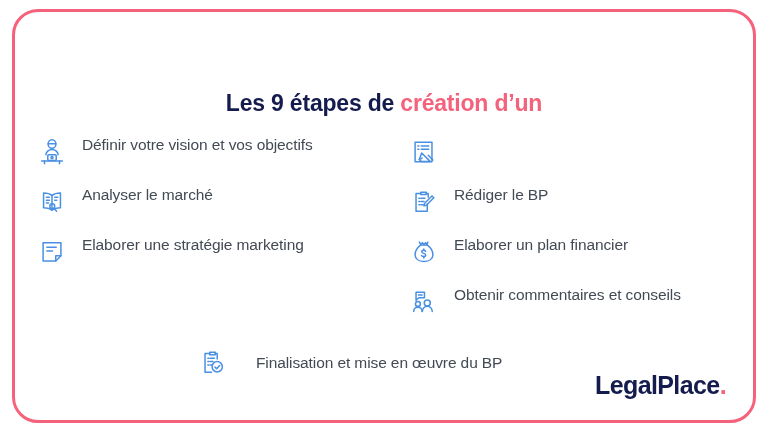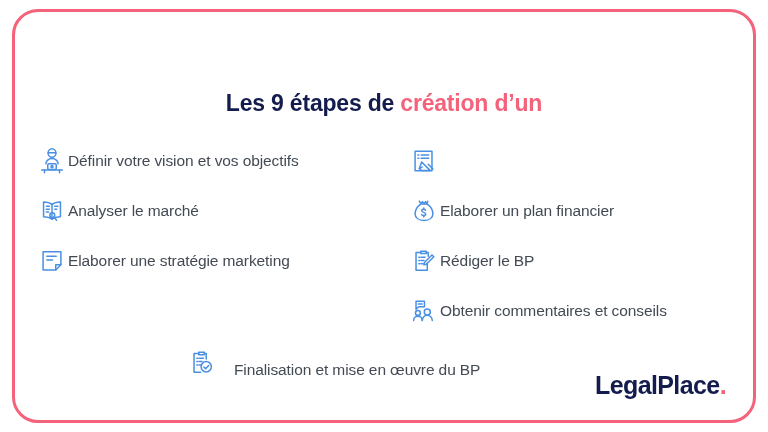--- a/index.html
+++ b/index.html
@@ -56,48 +56,48 @@
   }
   .col {
     position: absolute;
     top: 0;
   }
   .col-left  { left: 36px;  width: 372px; }
   .col-right { left: 408px; width: 340px; }
 
   .step {
     display: flex;
-    align-items: center;
+    align-items: flex-start;
     height: 50px;
-    gap: 0;
+    gap: 14px;
   }
   .step-icon {
     flex: 0 0 32px;
     width: 32px;
     height: 32px;
     display: flex;
     align-items: center;
     justify-content: center;
     color: #4A90E2;
   }
   .step-icon svg { display: block; }
   .step-label {
     font-size: 15.5px;
     color: #434A54;
     white-space: nowrap;
     letter-spacing: -0.1px;
   }
 
   .step-final {
     position: absolute;
-    left: 186px;
+    left: 197px;
     top: 347px;
     display: flex;
-    align-items: flex-end;
-    gap: 16px;
+    align-items: center;
+    gap: 27px;
   }
 
   .logo {
     position: absolute;
     right: 42px;
     bottom: 32px;
     font-size: 25px;
     font-weight: bold;
     color: #141B4D;
     letter-spacing: -0.6px;
@@ -174,43 +174,43 @@
             <path d="M11 24l2.5-7 9 9H13z"></path>
             <path d="M20.5 19.5l5 5"></path>
             <path d="M11 24l3-1.5"></path>
           </svg>
         </span>
       </div>
 
       <div class="step">
         <span class="step-icon">
           <svg width="30" height="30" viewBox="0 0 32 32" fill="none" stroke="currentColor" stroke-width="1.6" stroke-linecap="round" stroke-linejoin="round">
-            <path d="M11 5.5l1.6 2.6 1.7-2.1 1.7 2.1 1.7-2.1 1.6 2.1.7-2.6"></path>
-            <path d="M12.4 8.6h7.2"></path>
-            <path d="M12.4 8.6C9.2 11 6.5 14.4 6.5 18.8c0 4.3 3.6 7.2 9.5 7.2s9.5-2.9 9.5-7.2c0-4.4-2.7-7.8-5.9-10.2"></path>
-            <path d="M17.6 15.2c-.5-.7-1.2-1-2-1-1.2 0-2 .7-2 1.6 0 2.1 4.2 1.2 4.2 3.4 0 1-.9 1.7-2.2 1.7-.9 0-1.7-.4-2.2-1.1"></path>
-            <path d="M15.8 12.8v1.4M15.8 20.9v1.4"></path>
-          </svg>
-        </span>
-        <span class="step-label">Elaborer un plan financier</span>
-      </div>
-
-      <div class="step">
-        <span class="step-icon">
-          <svg width="30" height="30" viewBox="0 0 32 32" fill="none" stroke="currentColor" stroke-width="1.6" stroke-linecap="round" stroke-linejoin="round">
             <path d="M12.5 5.5h6v2.6h-6z"></path>
             <path d="M12.5 6.8H7.5v19h12V18"></path>
             <path d="M18.5 6.8h2v4"></path>
             <path d="M10.5 12h1M13 12h4"></path>
             <path d="M10.5 15.5h1M13 15.5h3"></path>
             <path d="M10.5 19h1M13 19h2"></path>
             <path d="M24.5 9.5l2 2-8 8-2.6.6.6-2.6z"></path>
           </svg>
         </span>
         <span class="step-label">Rédiger le BP</span>
+      </div>
+
+      <div class="step">
+        <span class="step-icon">
+          <svg width="30" height="30" viewBox="0 0 32 32" fill="none" stroke="currentColor" stroke-width="1.6" stroke-linecap="round" stroke-linejoin="round">
+            <path d="M11 5.5l1.6 2.6 1.7-2.1 1.7 2.1 1.7-2.1 1.6 2.1.7-2.6"></path>
+            <path d="M12.4 8.6h7.2"></path>
+            <path d="M12.4 8.6C9.2 11 6.5 14.4 6.5 18.8c0 4.3 3.6 7.2 9.5 7.2s9.5-2.9 9.5-7.2c0-4.4-2.7-7.8-5.9-10.2"></path>
+            <path d="M17.6 15.2c-.5-.7-1.2-1-2-1-1.2 0-2 .7-2 1.6 0 2.1 4.2 1.2 4.2 3.4 0 1-.9 1.7-2.2 1.7-.9 0-1.7-.4-2.2-1.1"></path>
+            <path d="M15.8 12.8v1.4M15.8 20.9v1.4"></path>
+          </svg>
+        </span>
+        <span class="step-label">Elaborer un plan financier</span>
       </div>
 
       <div class="step">
         <span class="step-icon">
           <svg width="30" height="30" viewBox="0 0 32 32" fill="none" stroke="currentColor" stroke-width="1.6" stroke-linecap="round" stroke-linejoin="round">
             <path d="M7.5 5.5h9v6h-6l-3 2.6z"></path>
             <path d="M10 8.5h4"></path>
             <circle cx="9.5" cy="18" r="2.6"></circle>
             <path d="M5 26c0-2.6 2-4.5 4.5-4.5S14 23.4 14 26"></path>
             <circle cx="19.5" cy="17" r="3.2"></circle>

